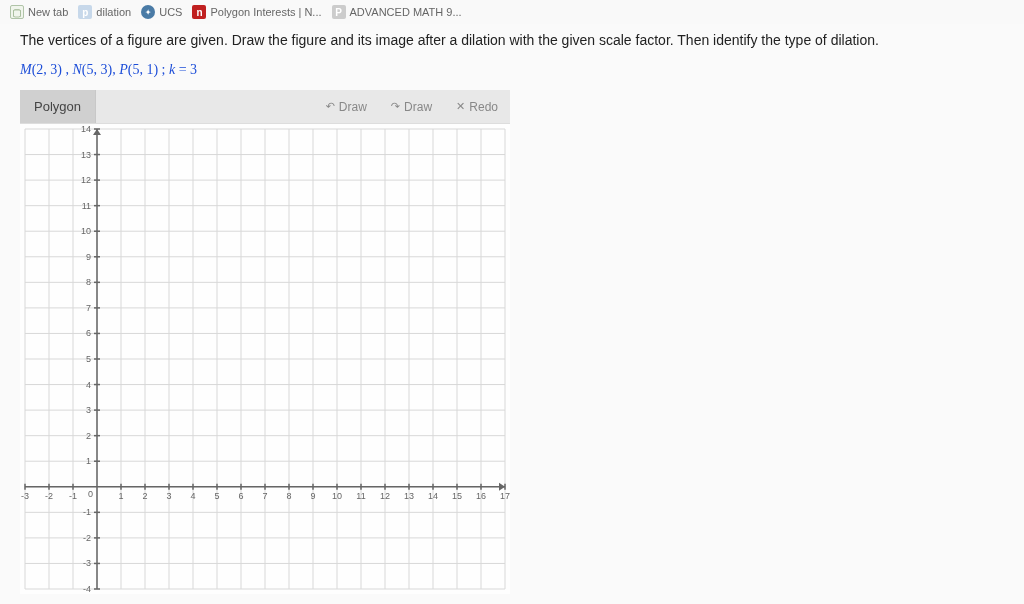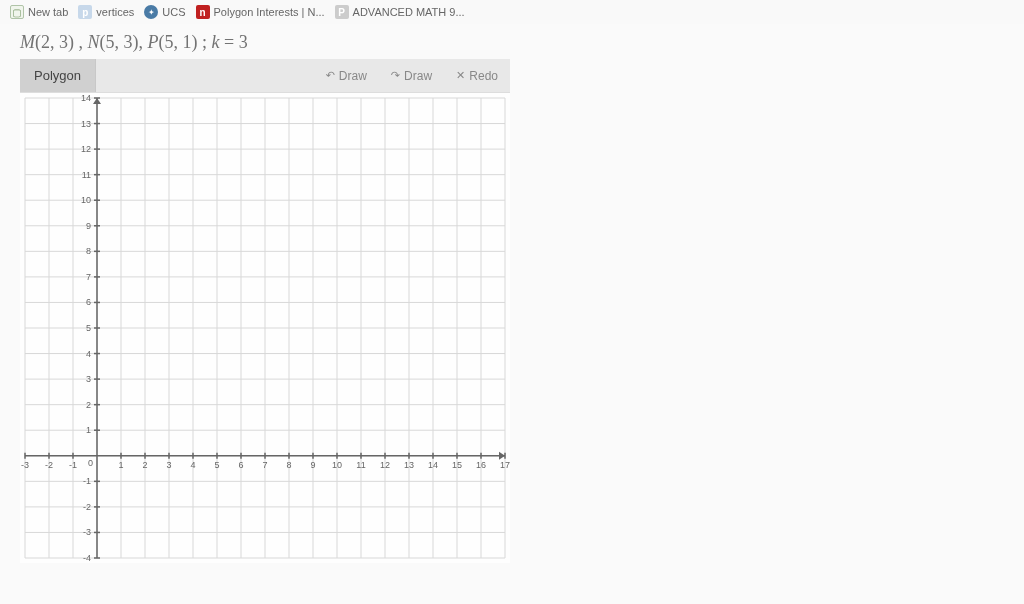--- a/index.html
+++ b/index.html
@@ -42,25 +42,25 @@
     .icon-p2 { background: #ccc; color: #fff; font-weight: bold; }
     .content {
       padding: 8px 20px;
     }
     .instruction {
       font-size: 14px;
       color: #222;
       margin-bottom: 14px;
     }
     .given-values {
-      font-size: 18px;
+      font-size: 14px;
       font-family: 'Times New Roman', serif;
       font-style: italic;
-      color: #737373;
-      margin-bottom: 6px;
+      color: #1d4ed8;
+      margin-bottom: 12px;
     }
     .given-values .normal { font-style: normal; }
     .graph-container {
       width: 490px;
       display: flex;
       flex-direction: column;
     }
     .graph-toolbar {
       display: flex;
       align-items: center;
@@ -117,37 +117,38 @@
 </head>
 <body>
 
 <div class="browser-tabs">
   <div class="tab-item">
     <span class="tab-icon icon-newtab">▢</span>
     <span>New tab</span>
   </div>
   <div class="tab-item">
     <span class="tab-icon icon-p">p</span>
-    <span>vertices</span>
+    <span>dilation</span>
   </div>
   <div class="tab-item">
     <span class="tab-icon icon-ucs">✦</span>
     <span>UCS</span>
   </div>
   <div class="tab-item">
     <span class="tab-icon icon-n">n</span>
     <span>Polygon Interests | N...</span>
   </div>
   <div class="tab-item">
     <span class="tab-icon icon-p2">P</span>
     <span>ADVANCED MATH 9...</span>
   </div>
 </div>
 
 <div class="content">
+  <div class="instruction">The vertices of a figure are given. Draw the figure and its image after a dilation with the given scale factor. Then identify the type of dilation.</div>
   <div class="given-values">
     <span>M</span><span class="normal">(2, 3)</span><span class="normal"> , </span><span>N</span><span class="normal">(5, 3)</span><span class="normal">, </span><span>P</span><span class="normal">(5, 1)</span><span class="normal"> ; </span><span>k</span><span class="normal"> = 3</span>
   </div>
 
   <div class="graph-container">
     <div class="graph-toolbar">
       <div class="polygon-btn">
         <span>Polygon</span>
       </div>
       <div class="toolbar-spacer"></div>

